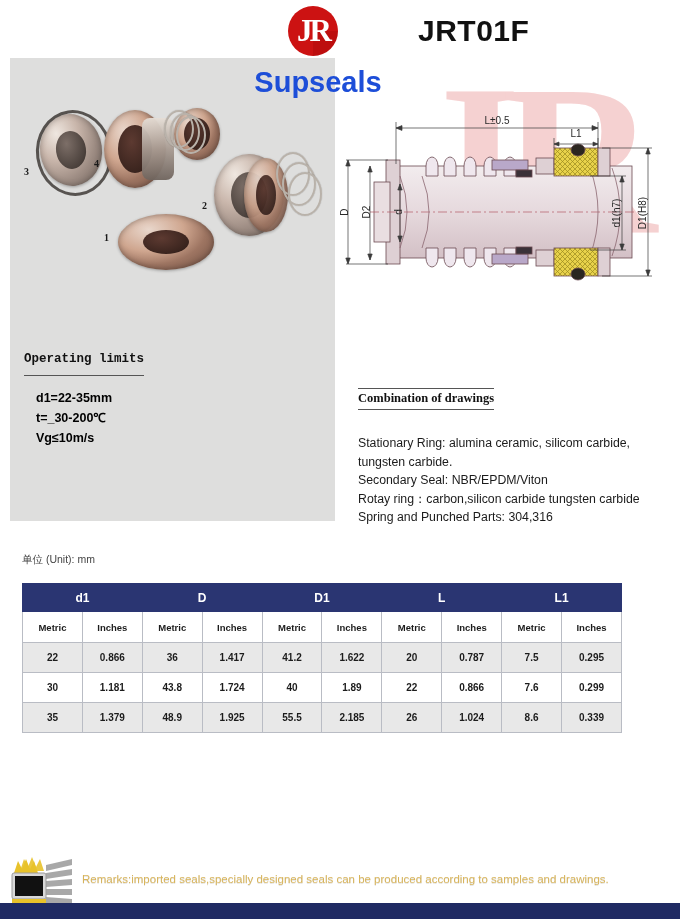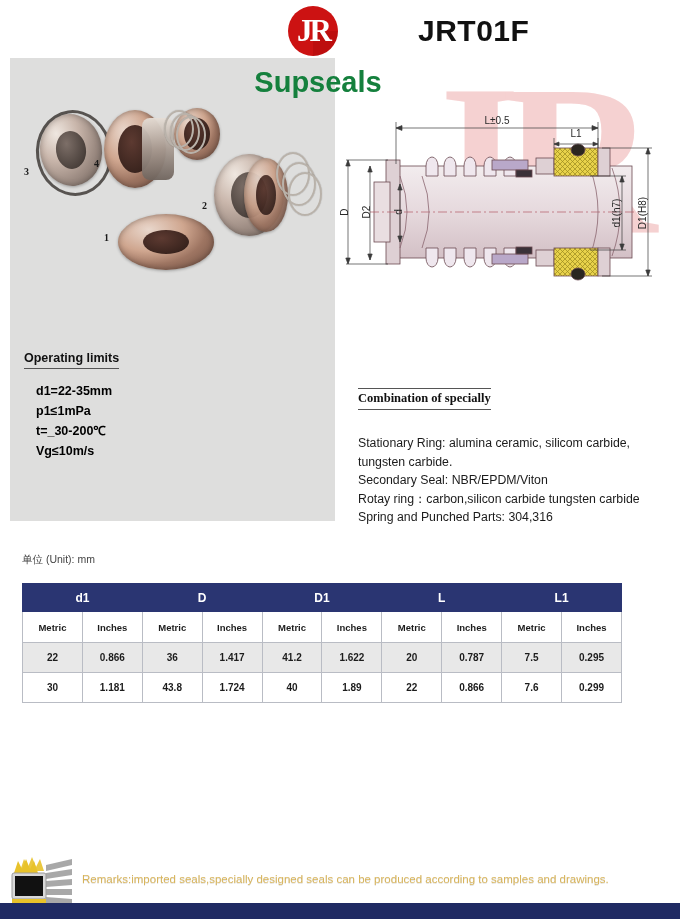--- a/index.html
+++ b/index.html
@@ -28,21 +28,21 @@
     color:#fff;font-weight:bold;font-size:31px;line-height:50px;text-align:center;
     font-family:"Liberation Serif", serif;letter-spacing:-3px;
   }
   #logo-mark .shade{
     position:absolute;left:25px;top:25px;width:25px;height:25px;
     background:rgba(120,0,0,.18);border-bottom-right-radius:25px;
   }
   #brand-word{
     position:absolute;left:198px;top:66px;width:240px;
     text-align:center;
-    color:#15803d;font-weight:bold;font-size:29px;
+    color:#1d4ed8;font-weight:bold;font-size:29px;
     font-family:"Liberation Sans", sans-serif;
   }
   #model-title{
     position:absolute;left:418px;top:14px;
     font-size:30px;font-weight:bold;letter-spacing:.5px;color:#111;
   }
   
   .wm{
     position:absolute;color:#f4c9c9;font-weight:bold;
     font-family:"Liberation Serif", serif;
@@ -81,22 +81,22 @@
     width:26px;height:34px;background:transparent;
     box-shadow:0 0 1px rgba(0,0,0,.4);
   }
   .callout{
     position:absolute;font-size:10px;font-weight:bold;color:#1a1a1a;
     font-family:"Liberation Serif", serif;
   }
   
   #oplimits{position:absolute;left:24px;top:348px;width:180px;}
   #oplimits .ttl{
-    font-family:Liberation Sans, sans-serif;font-weight:bold;font-size:12.5px;
-    padding-bottom:3px;border-bottom:1.5px solid #555;display:inline-block;
+    font-family:Liberation Mono, monospace;font-weight:bold;font-size:12.5px;
+    padding-bottom:9px;border-bottom:1.5px solid #555;display:inline-block;
   }
   #oplimits ul{list-style:none;margin:12px 0 0 0;padding:0 0 0 12px;}
   #oplimits li{font-size:12.5px;font-weight:bold;line-height:20px;color:#000000;}
   
   #drawing{position:absolute;left:340px;top:104px;width:320px;height:215px;}
   #drawing svg{display:block;}
   
   #materials{position:absolute;left:358px;top:388px;width:318px;}
   #materials .ttl{
     font-family:"Liberation Serif", serif;font-weight:bold;font-size:12.5px;
@@ -195,21 +195,20 @@
   <div class="part ring" style="left:104px;top:110px;width:96px;height:56px;">
     <div class="hole" style="width:46px;height:24px;"></div>
   </div>
   <span class="callout" style="left:90px;top:128px;">1</span>
 </div>
 
 <div id="oplimits">
   <div class="ttl">Operating limits</div>
   <ul>
     <li>d1=22-35mm</li>
-    <li>p1≤1mPa</li>
     <li>t=_30-200℃</li>
     <li>Vg≤10m/s</li>
   </ul>
 </div>
 
 <div id="drawing">
 <svg width="320" height="215" viewBox="0 0 320 215">
   <defs>
     <pattern id="hatch" width="5" height="5" patternUnits="userSpaceOnUse">
       <rect width="5" height="5" fill="#e8d24a"></rect>
@@ -318,21 +317,21 @@
     <text x="8" y="108" text-anchor="middle" transform="rotate(-90 8 108)">D</text>
     <text x="30" y="108" text-anchor="middle" transform="rotate(-90 30 108)">D2</text>
     <text x="62" y="108" text-anchor="middle" transform="rotate(-90 62 108)">d</text>
     <text x="280" y="109" text-anchor="middle" transform="rotate(-90 280 109)">d1(h7)</text>
     <text x="306" y="109" text-anchor="middle" transform="rotate(-90 306 109)">D1(H8)</text>
   </g>
 </svg>
 </div>
 
 <div id="materials">
-  <div class="ttl">Combination of specially</div>
+  <div class="ttl">Combination of drawings</div>
   <ul>
     <li>Stationary Ring: alumina ceramic, silicom carbide,</li>
     <li>tungsten carbide.</li>
     <li>Secondary Seal: NBR/EPDM/Viton</li>
     <li>Rotay ring：carbon,silicon carbide tungsten carbide</li>
     <li>Spring and Punched Parts: 304,316</li>
   </ul>
 </div>
 
 <div id="unit-note">单位 (Unit): mm</div>
@@ -389,20 +388,32 @@
       <td>1.181</td>
       <td>43.8</td>
       <td>1.724</td>
       <td>40</td>
       <td>1.89</td>
       <td>22</td>
       <td>0.866</td>
       <td>7.6</td>
       <td>0.299</td>
     </tr>
+    <tr>
+      <td>35</td>
+      <td>1.379</td>
+      <td>48.9</td>
+      <td>1.925</td>
+      <td>55.5</td>
+      <td>2.185</td>
+      <td>26</td>
+      <td>1.024</td>
+      <td>8.6</td>
+      <td>0.339</td>
+    </tr>
   </tbody>
 </table>
 
 <div id="footer">
   <div id="footer-icon">
     <svg width="68" height="52" viewBox="0 0 68 52">
 
       <g fill="#9a9a9a" opacity=".85">
         <path d="M40 8 L66 2 L66 8 L40 14 Z"></path>
         <path d="M40 16 L66 12 L66 18 L40 22 Z"></path>

